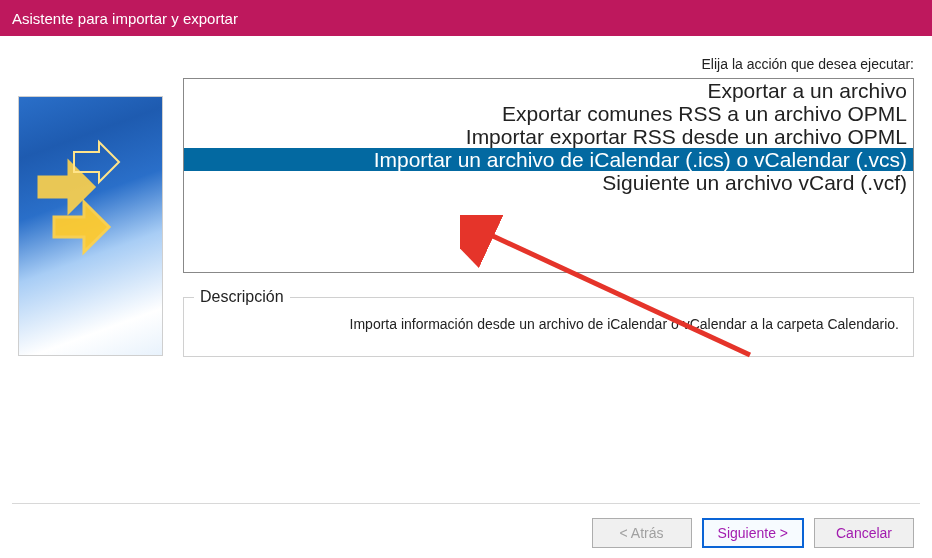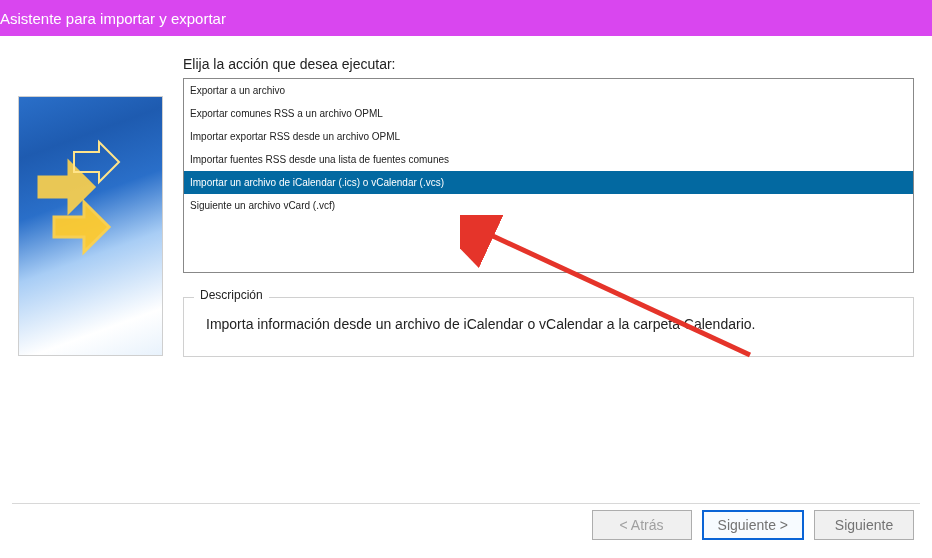--- a/index.html
+++ b/index.html
@@ -5,32 +5,33 @@
   * { box-sizing: border-box; margin: 0; padding: 0; }
   body {
     font-family: "Segoe UI", Tahoma, sans-serif;
     font-size: 14px;
     background: #ffffff;
     width: 932px;
     height: 558px;
     overflow: hidden;
   }
   .titlebar {
-    background: #d946ef;
+    background: #be185d;
     color: #ffffff;
-    padding: 8px 0;
+    padding: 8px 12px;
     font-size: 15px;
     height: 36px;
     display: flex;
     align-items: center;
   }
   .content {
     padding: 20px 18px 10px 18px;
     display: flex;
     gap: 20px;
+    text-align: right;
   }
   .sidebar-image {
     width: 145px;
     height: 260px;
     margin-top: 40px;
     border: 1px solid #cfcfcf;
     background: linear-gradient(160deg, #2a6fc9 0%, #1e5bb0 20%, #2a6fc9 40%, #a8cdf5 60%, #ffffff 85%, #e8f2fc 100%);
     position: relative;
     overflow: hidden;
   }
@@ -44,21 +45,21 @@
     color: #222;
   }
   .listbox {
     border: 1px solid #888;
     height: 195px;
     background: #fff;
     overflow: hidden;
   }
   .list-item {
     padding: 1px 6px;
-    font-size: 10px;
+    font-size: 21px;
     line-height: 21px;
     white-space: nowrap;
     color: #222;
     cursor: default;
   }
   .list-item.selected {
     background: #0369a1;
     color: #ffffff;
   }
   .groupbox {
@@ -67,42 +68,42 @@
     padding: 18px 14px 24px 14px;
     position: relative;
   }
   .groupbox-title {
     position: absolute;
     top: -10px;
     left: 10px;
     background: #fff;
     padding: 0 6px;
     color: #222;
-    font-size: 12px;
+    font-size: 16px;
   }
   .groupbox-text {
     color: #222;
     font-size: 14px;
     padding-left: 8px;
   }
   .buttonbar {
     position: absolute;
-    bottom: 18px;
+    bottom: 10px;
     right: 18px;
     display: flex;
     gap: 10px;
   }
   .btn {
     min-width: 100px;
     height: 30px;
     border: 1px solid #adadad;
     background: #f0f0f0;
     font-family: inherit;
     font-size: 14px;
-    color: #737373;
+    color: #a21caf;
     cursor: pointer;
     padding: 0 14px;
   }
   .btn.disabled {
     color: #a0a0a0;
     cursor: default;
   }
   .btn.primary {
     border: 2px solid #0a64d6;
     background: #f7fbff;
@@ -141,39 +142,38 @@
     </svg>
   </div>
 
   <div class="main-panel">
     <div class="prompt-label">Elija la acción que desea ejecutar:</div>
 
     <div class="listbox">
       <div class="list-item">Exportar a un archivo</div>
       <div class="list-item">Exportar comunes RSS a un archivo OPML</div>
       <div class="list-item">Importar exportar RSS desde un archivo OPML</div>
-      <div class="list-item">Importar fuentes RSS desde una lista de fuentes comunes</div>
       <div class="list-item selected">Importar un archivo de iCalendar (.ics) o vCalendar (.vcs)</div>
       <div class="list-item">Siguiente un archivo vCard (.vcf)</div>
     </div>
 
     <div class="groupbox">
       <div class="groupbox-title">Descripción</div>
       <div class="groupbox-text">Importa información desde un archivo de iCalendar o vCalendar a la carpeta Calendario.</div>
     </div>
   </div>
 
 </div>
 
 <div class="divider"></div>
 
 <div class="buttonbar">
   <button class="btn disabled">&lt; Atrás</button>
   <button class="btn primary">Siguiente &gt;</button>
-  <button class="btn">Siguiente</button>
+  <button class="btn">Cancelar</button>
 </div>
 
 <svg class="arrow-annotation" width="320" height="170">
   <defs>
     <marker id="ah" markerWidth="18" markerHeight="14" refX="3" refY="7" orient="auto">
       <polygon points="0,0 18,7 0,14" fill="#e5342a"></polygon>
     </marker>
   </defs>
   <line x1="290" y1="140" x2="20" y2="15" stroke-width="5" marker-end="url(#ah)" stroke="#e5342a"></line>
 </svg>

